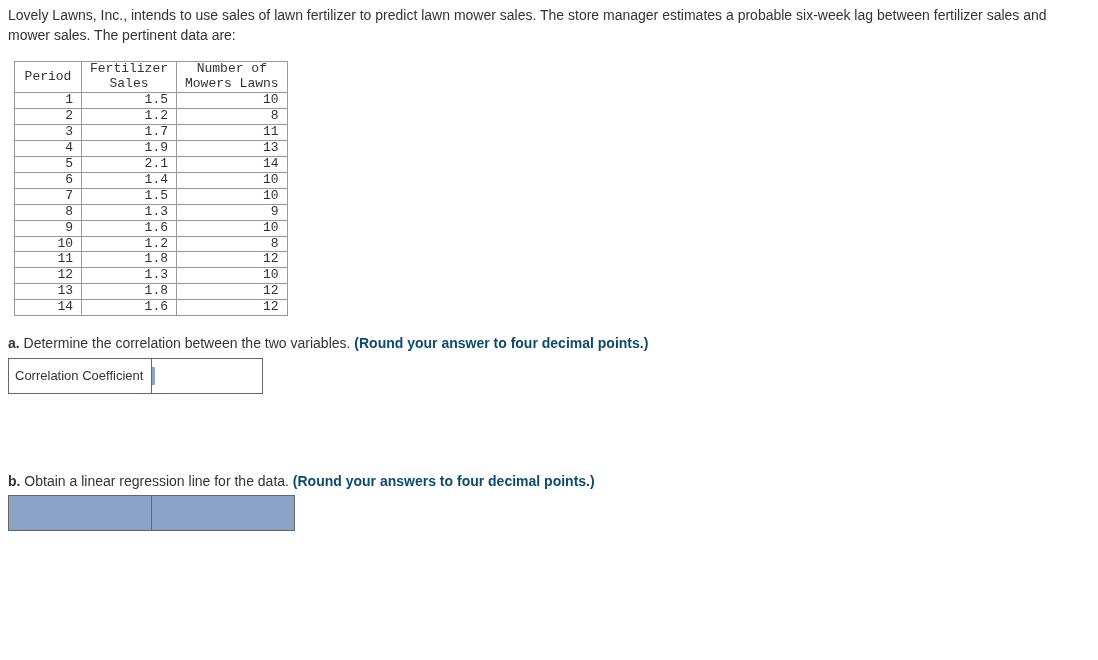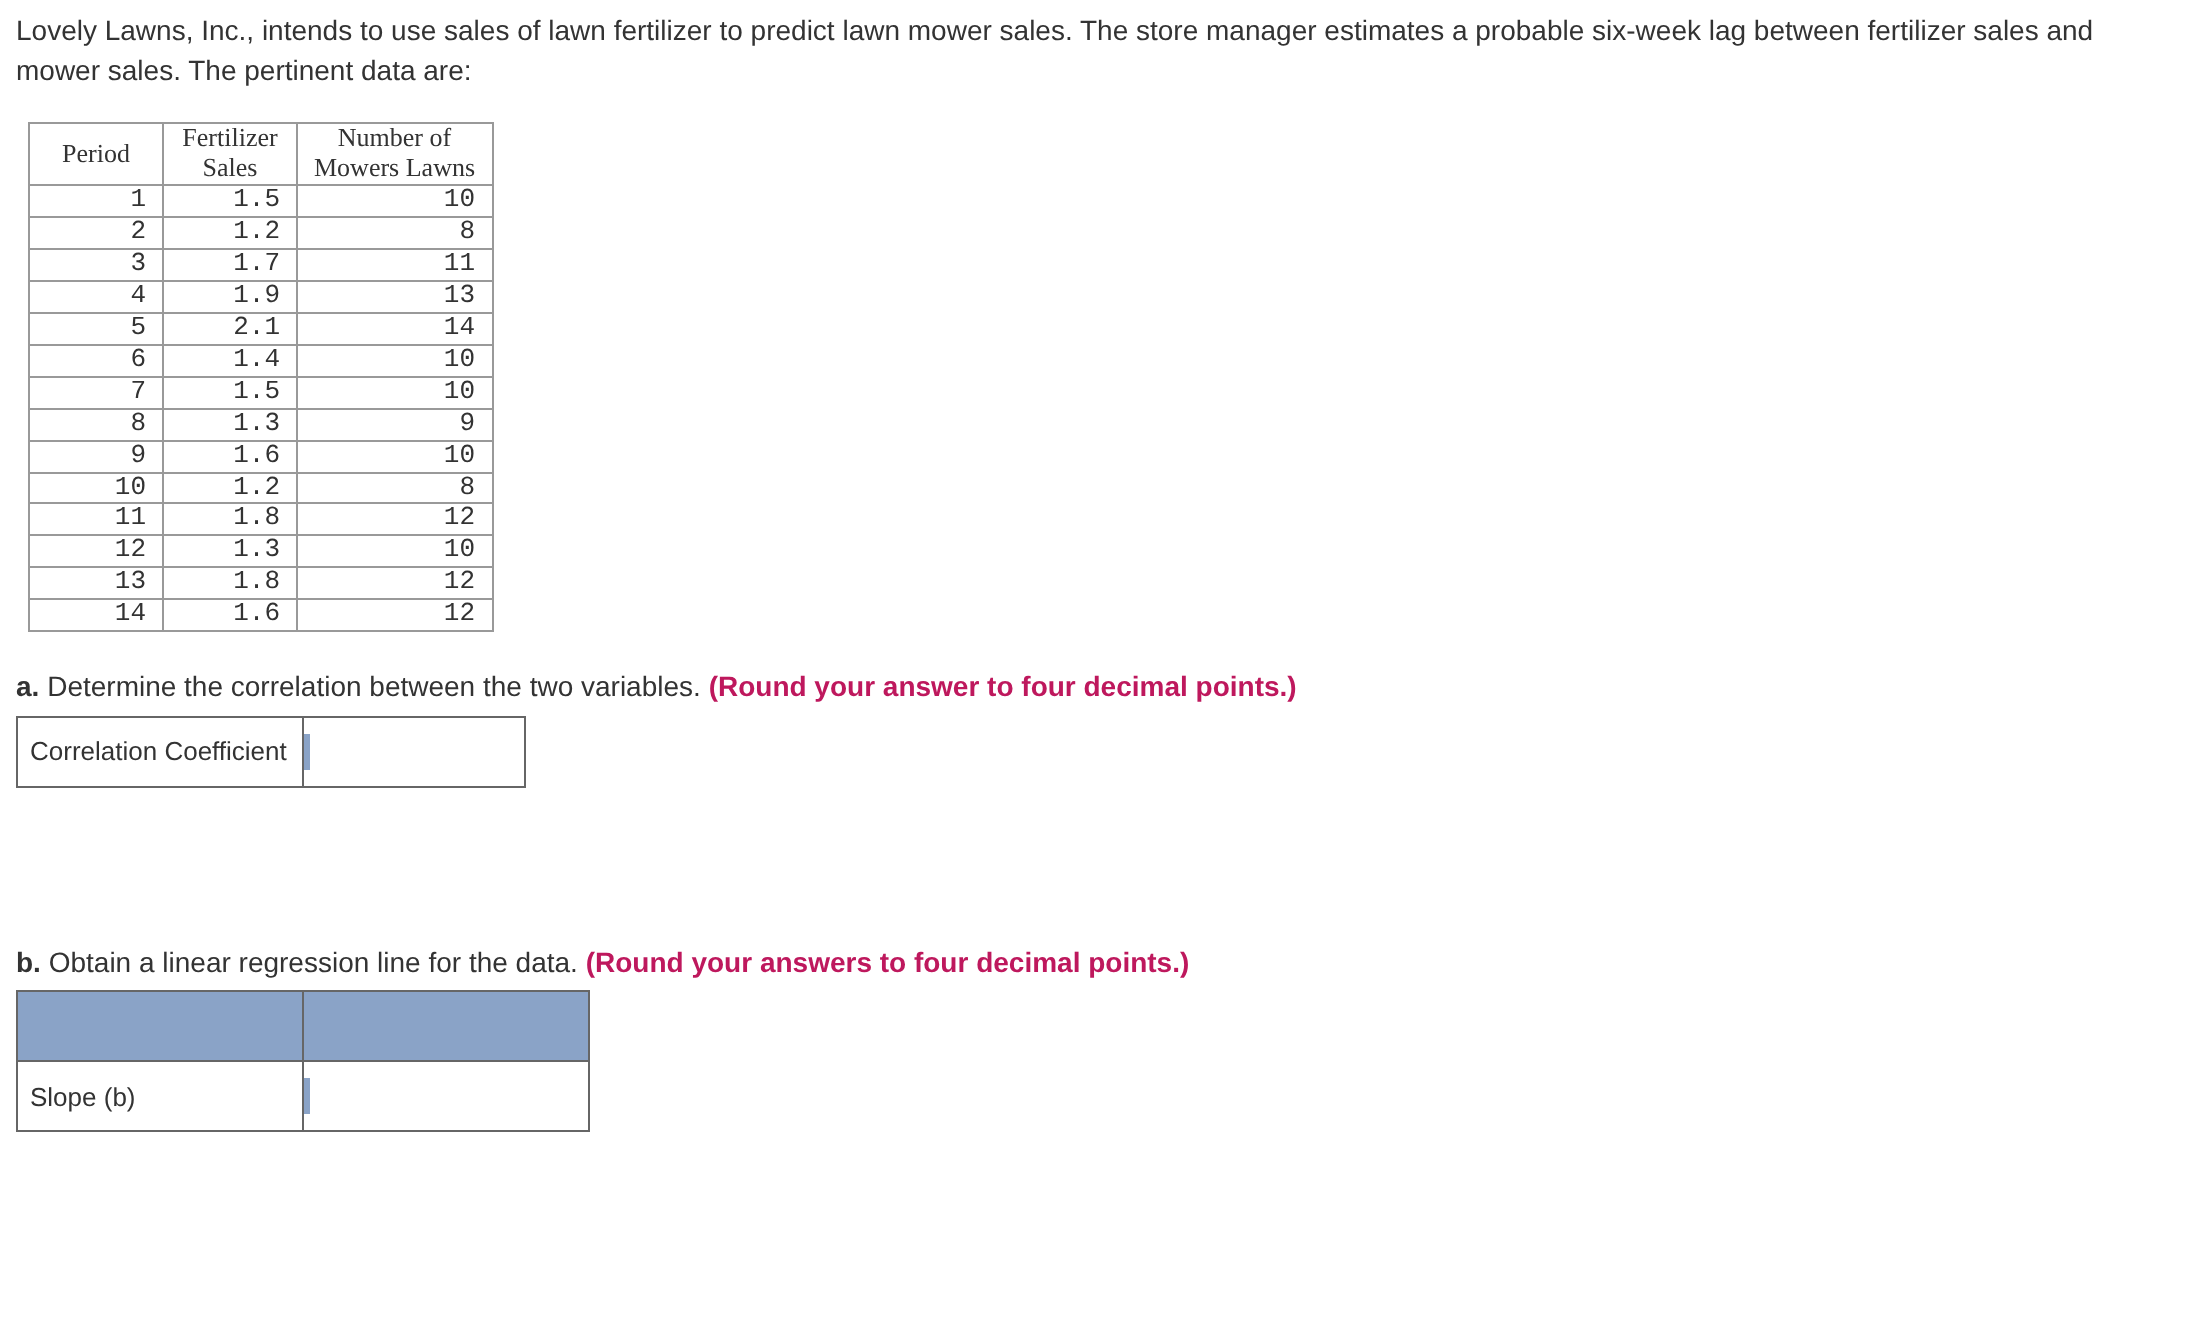--- a/index.html
+++ b/index.html
@@ -23,32 +23,31 @@
     border: 1px solid #999;
     padding: 0 8px;
     text-align: right;
     min-width: 50px;
     line-height: 1.15;
     font-weight: normal;
   }
   table.data th {
     text-align: center;
     white-space: pre;
-    font-family: Liberation Serif, serif;
   }
   .q {
     margin-top: 18px;
     line-height: 1.4;
   }
   .bold {
     font-weight: bold;
   }
   .redbold {
     font-weight: bold;
-    color: #be185d;
+    color: #0c4a6e;
   }
   table.answer {
     border-collapse: collapse;
     margin-top: 4px;
     font-size: 13px;
   }
   table.answer td, table.answer th {
     border: 1px solid #666;
     padding: 8px 6px;
     text-align: left;
@@ -186,18 +185,14 @@
 
 <div class="q">
   <span class="bold">b. </span><span>Obtain a linear regression line for the data. </span><span class="redbold">(Round your answers to four decimal points.)</span>
 </div>
 <table class="answer">
   <tbody>
       <tr>
     <td class="header-blank"></td>
     <td class="header-blank"></td>
   </tr>
-  <tr>
-    <td class="label">Slope (b)</td>
-    <td class="input-cell"><input type="text" style=""></td>
-  </tr>
 </tbody>
   </table>
 
 </body></html>

